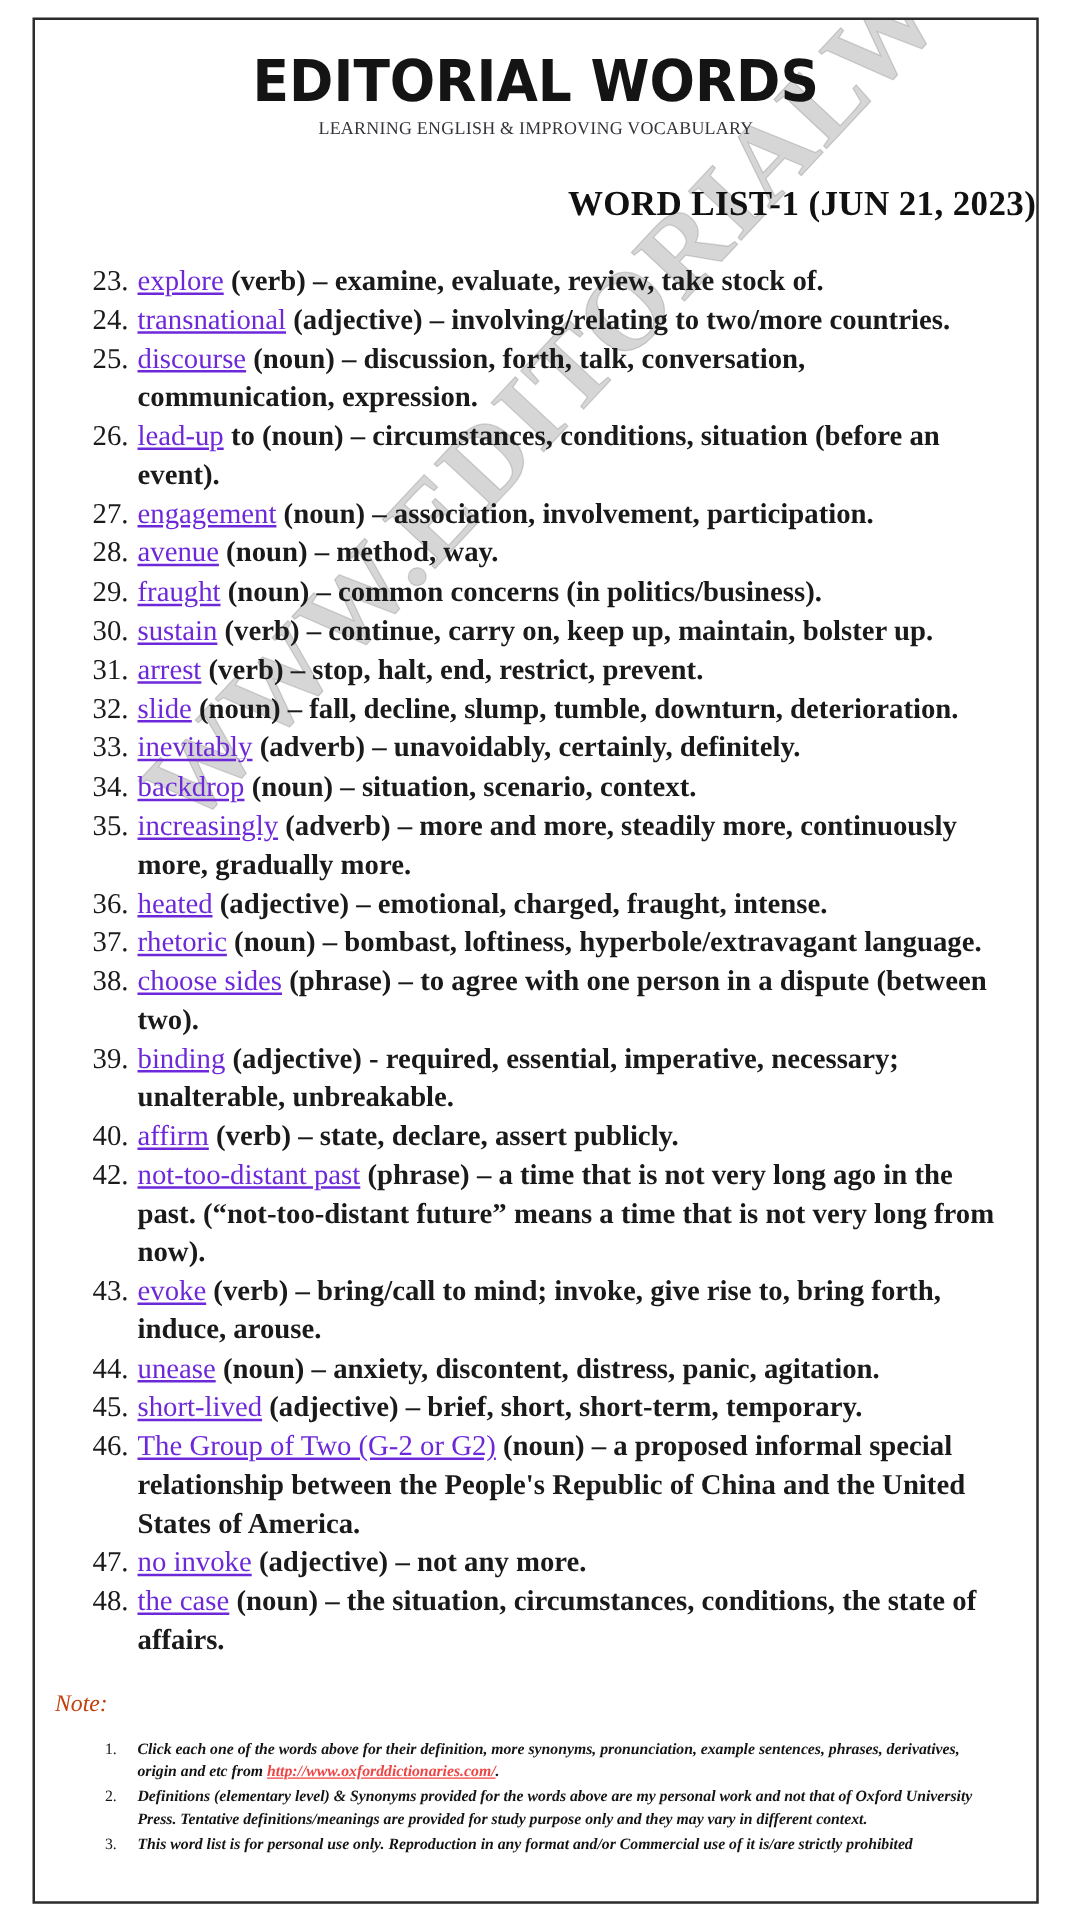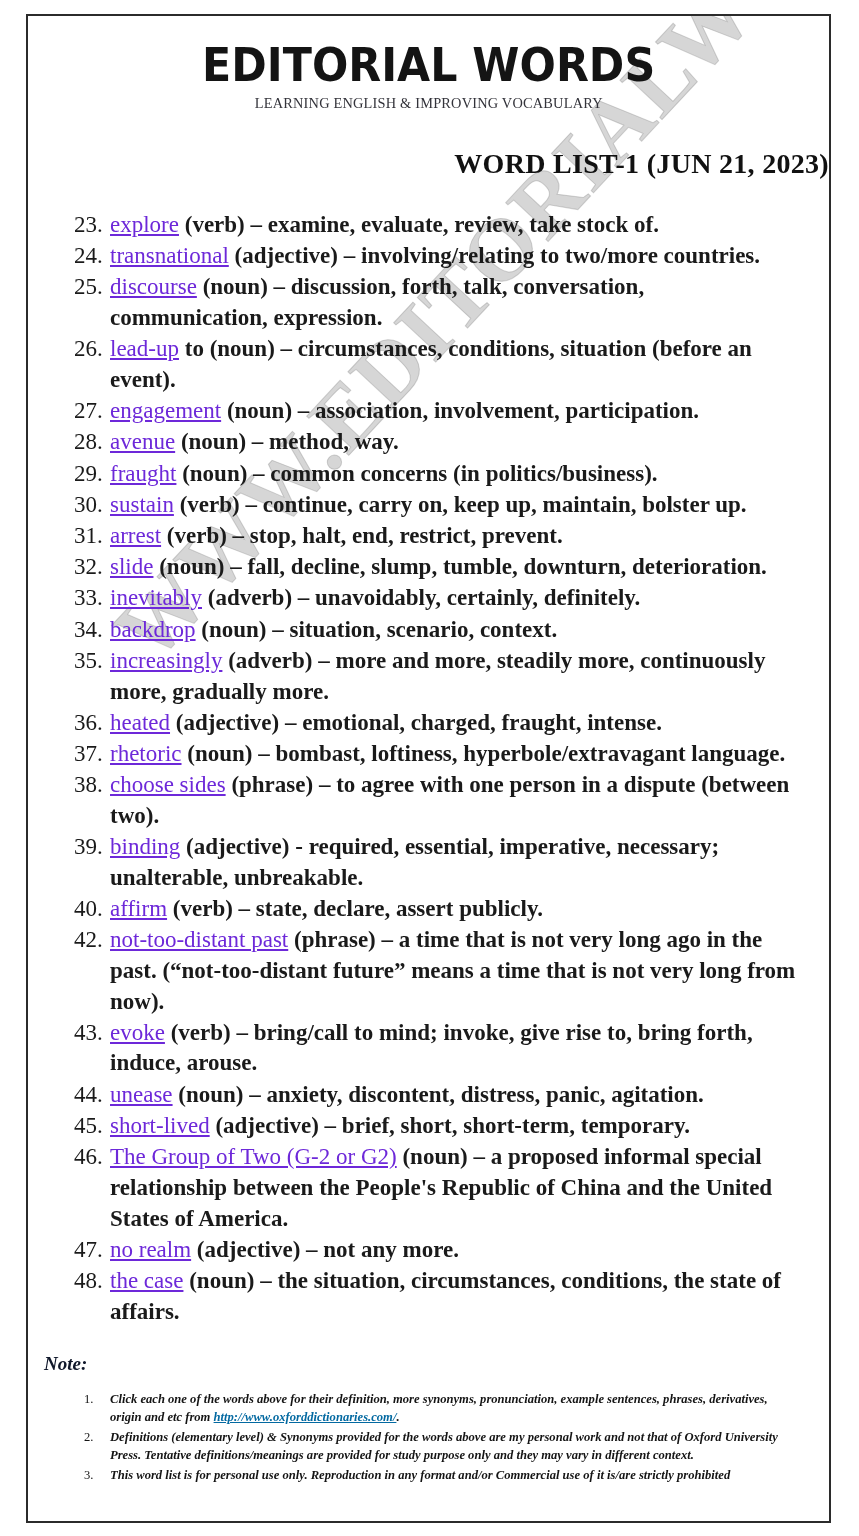--- a/index.html
+++ b/index.html
@@ -122,24 +122,24 @@
   }
   .rest {
     color: #1a1a1a;
     font-weight: bold;
   }
 
   
   .note-head {
     font-family: "Liberation Serif", "DejaVu Serif", serif;
     font-style: italic;
-    font-weight: bold;
+    font-weight: normal;
     font-size: 19px;
     margin: 26px 0 0 16px;
-    color: #0f172a;
+    color: #c2410c;
   }
   ol.notes {
     margin: 16px 0 0 0;
     padding: 0 34px 0 56px;
     list-style: none;
     font-size: 12.6px;
     line-height: 1.42;
   }
   ol.notes > li {
     position: relative;
@@ -153,21 +153,21 @@
     position: absolute;
     left: 0;
     top: 0;
     width: 22px;
     text-align: left;
     font-style: normal;
     font-weight: normal;
     color: #141414;
   }
   .note-link {
-    color: #0369a1;
+    color: #ef4444;
     text-decoration: underline;
   }
 </style>
 </head>
 <body>
 
 <div id="page">
 
   <div id="watermark">
     <span class="wm-inner">WWW.EDITORIALWORDS.COM</span>
@@ -199,21 +199,21 @@
         <li><span class="num">36.</span><a class="term">heated</a><span class="rest"> (adjective) – emotional, charged, fraught, intense.</span></li>
         <li><span class="num">37.</span><a class="term">rhetoric</a><span class="rest"> (noun) – bombast, loftiness, hyperbole/extravagant language.</span></li>
         <li><span class="num">38.</span><a class="term">choose sides</a><span class="rest"> (phrase) – to agree with one person in a dispute (between two).</span></li>
         <li><span class="num">39.</span><a class="term">binding</a><span class="rest"> (adjective) - required, essential, imperative, necessary; unalterable, unbreakable.</span></li>
         <li><span class="num">40.</span><a class="term">affirm</a><span class="rest"> (verb) – state, declare, assert publicly.</span></li>
         <li><span class="num">42.</span><a class="term">not-too-distant past</a><span class="rest"> (phrase) – a time that is not very long ago in the past. (“not-too-distant future” means a time that is not very long from now).</span></li>
         <li><span class="num">43.</span><a class="term">evoke</a><span class="rest"> (verb) – bring/call to mind; invoke, give rise to, bring forth, induce, arouse.</span></li>
         <li><span class="num">44.</span><a class="term">unease</a><span class="rest"> (noun) – anxiety, discontent, distress, panic, agitation.</span></li>
         <li><span class="num">45.</span><a class="term">short-lived</a><span class="rest"> (adjective) – brief, short, short-term, temporary.</span></li>
         <li><span class="num">46.</span><a class="term">The Group of Two (G-2 or G2)</a><span class="rest"> (noun) – a proposed informal special relationship between the People's Republic of China and the United States of America.</span></li>
-        <li><span class="num">47.</span><a class="term">no realm</a><span class="rest"> (adjective) – not any more.</span></li>
+        <li><span class="num">47.</span><a class="term">no invoke</a><span class="rest"> (adjective) – not any more.</span></li>
         <li><span class="num">48.</span><a class="term">the case</a><span class="rest"> (noun) – the situation, circumstances, conditions, the state of affairs.</span></li>
       </ol>
 
     <div class="note-head">Note:</div>
 
     <ol class="notes" id="noteslist">
         <li><span class="nnum">1.</span><span>Click each one of the words above for their definition, more synonyms, pronunciation, example sentences, phrases, derivatives, origin and etc from </span><a class="note-link">http://www.oxforddictionaries.com/</a><span>.</span></li>
         <li><span class="nnum">2.</span><span>Definitions (elementary level) &amp; Synonyms provided for the words above are my personal work and not that of Oxford University Press. Tentative definitions/meanings are provided for study purpose only and they may vary in different context.</span></li>
         <li><span class="nnum">3.</span><span>This word list is for personal use only. Reproduction in any format and/or Commercial use of it is/are strictly prohibited</span></li>
       </ol>

